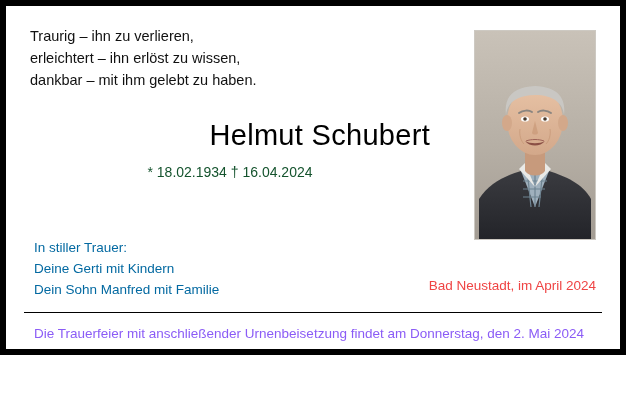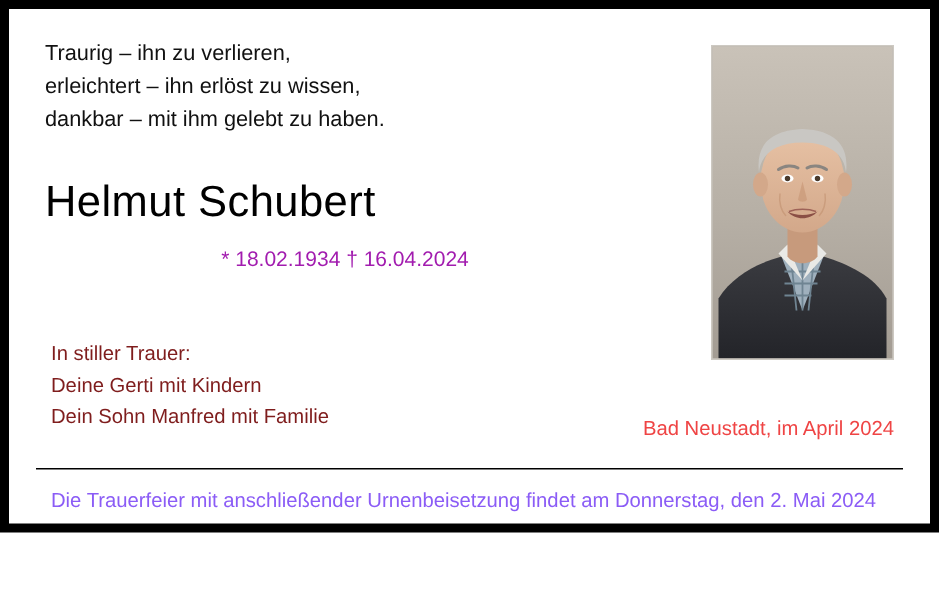--- a/index.html
+++ b/index.html
@@ -35,54 +35,54 @@
     line-height: 1.5;
     color: #111111;
     white-space: pre-line;
     width: 400px;
   }
   .name {
     margin-top: 28px;
     font-size: 29px;
     font-weight: normal;
     letter-spacing: 0.3px;
-    text-align: left;
+    text-align: right;
     width: 400px;
     color: #000000;
   }
   .dates {
     margin-top: 12px;
     font-size: 14px;
     text-align: center;
     width: 400px;
-    color: #a21caf;
+    color: #14532d;
   }
   .portrait {
     position: absolute;
     top: 24px;
     right: 24px;
     width: 120px;
     height: 208px;
     border: 1px solid #cdc9c2;
     overflow: hidden;
     background: #b9b3ab;
   }
   .portrait svg {
     display: block;
     width: 100%;
     height: 100%;
   }
   .mourners {
     position: absolute;
     left: 28px;
-    top: 220px;
+    top: 232px;
     font-size: 13.5px;
     line-height: 1.55;
     white-space: pre-line;
-    color: #7f1d1d;
+    color: #0369a1;
   }
   .place-date {
     position: absolute;
     right: 24px;
     top: 272px;
     font-size: 13.5px;
     color: #ef4444;
   }
   .divider {
     position: absolute;

